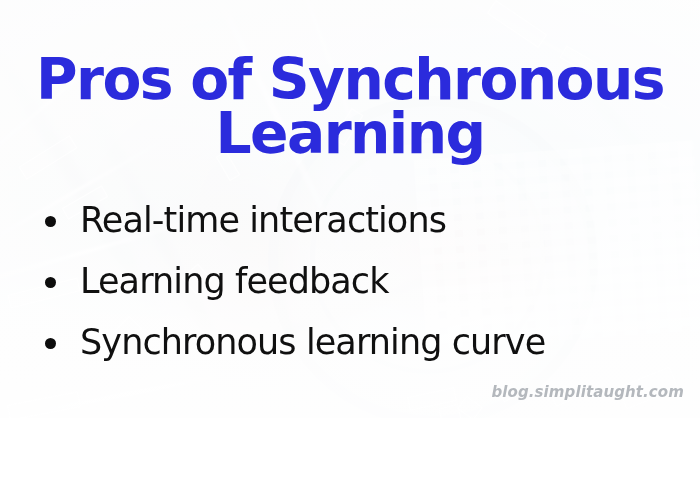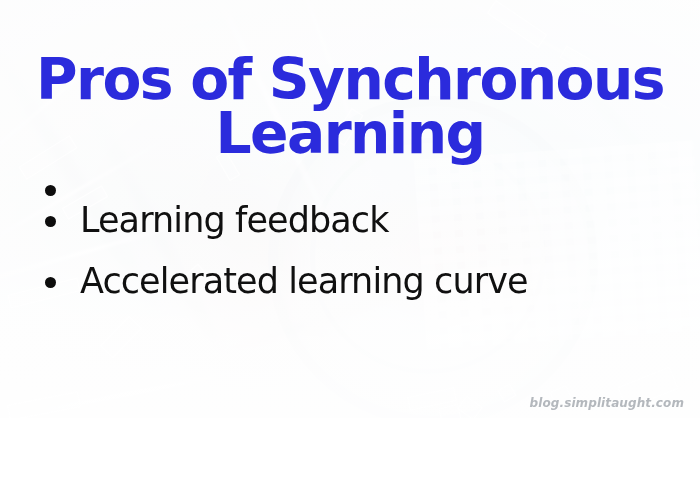--- a/index.html
+++ b/index.html
@@ -178,26 +178,26 @@
     top: 50%;
     width: 11px;
     height: 11px;
     margin-top: -5px;
     border-radius: 50%;
     background: #0d0d0d;
   }
   .footer {
     position: absolute;
     right: 16px;
-    bottom: 8px;
+    bottom: 17px;
     color: #b4b8bd;
     font-family: "DejaVu Sans", sans-serif;
     font-style: italic;
     font-weight: 700;
-    font-size: 12px;
+    font-size: 15px;
     letter-spacing: 0.1px;
   }
 </style>
 </head>
 <body>
 
 <div class="slide">
 
   <div class="bg-layer">
     <div class="bg-base"></div>
@@ -243,27 +243,28 @@
   </div>
 
   <div class="content">
 
     <h1 class="title">Pros of Synchronous
 Learning</h1>
 
     <ul class="bullets">
       <li>
         <span class="dot"></span>
+        <span>Real-time interactions</span>
       </li>
       <li>
         <span class="dot"></span>
         <span>Learning feedback</span>
       </li>
       <li>
         <span class="dot"></span>
-        <span>Accelerated learning curve</span>
+        <span>Synchronous learning curve</span>
       </li>
     </ul>
 
     <div class="footer">blog.simplitaught.com</div>
 
   </div>
 </div>
 
 </body></html>

